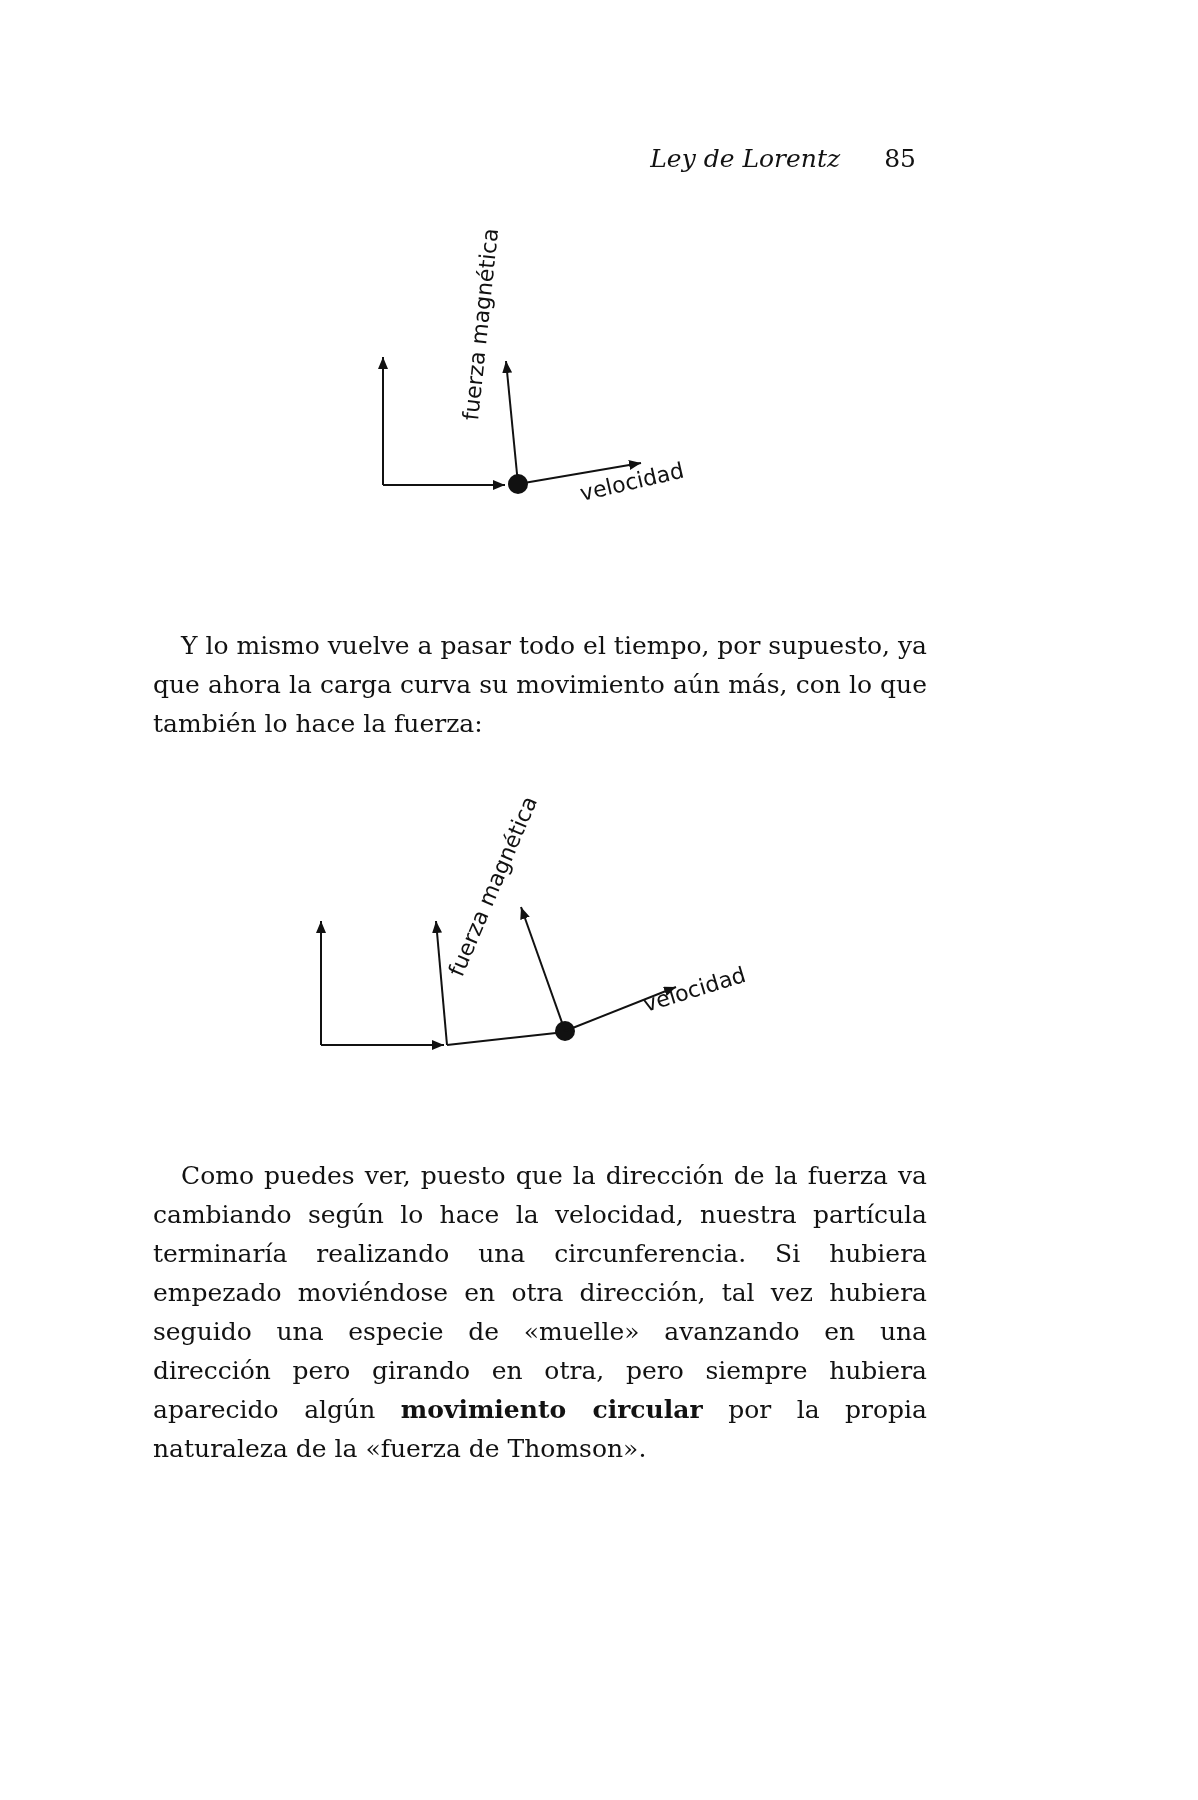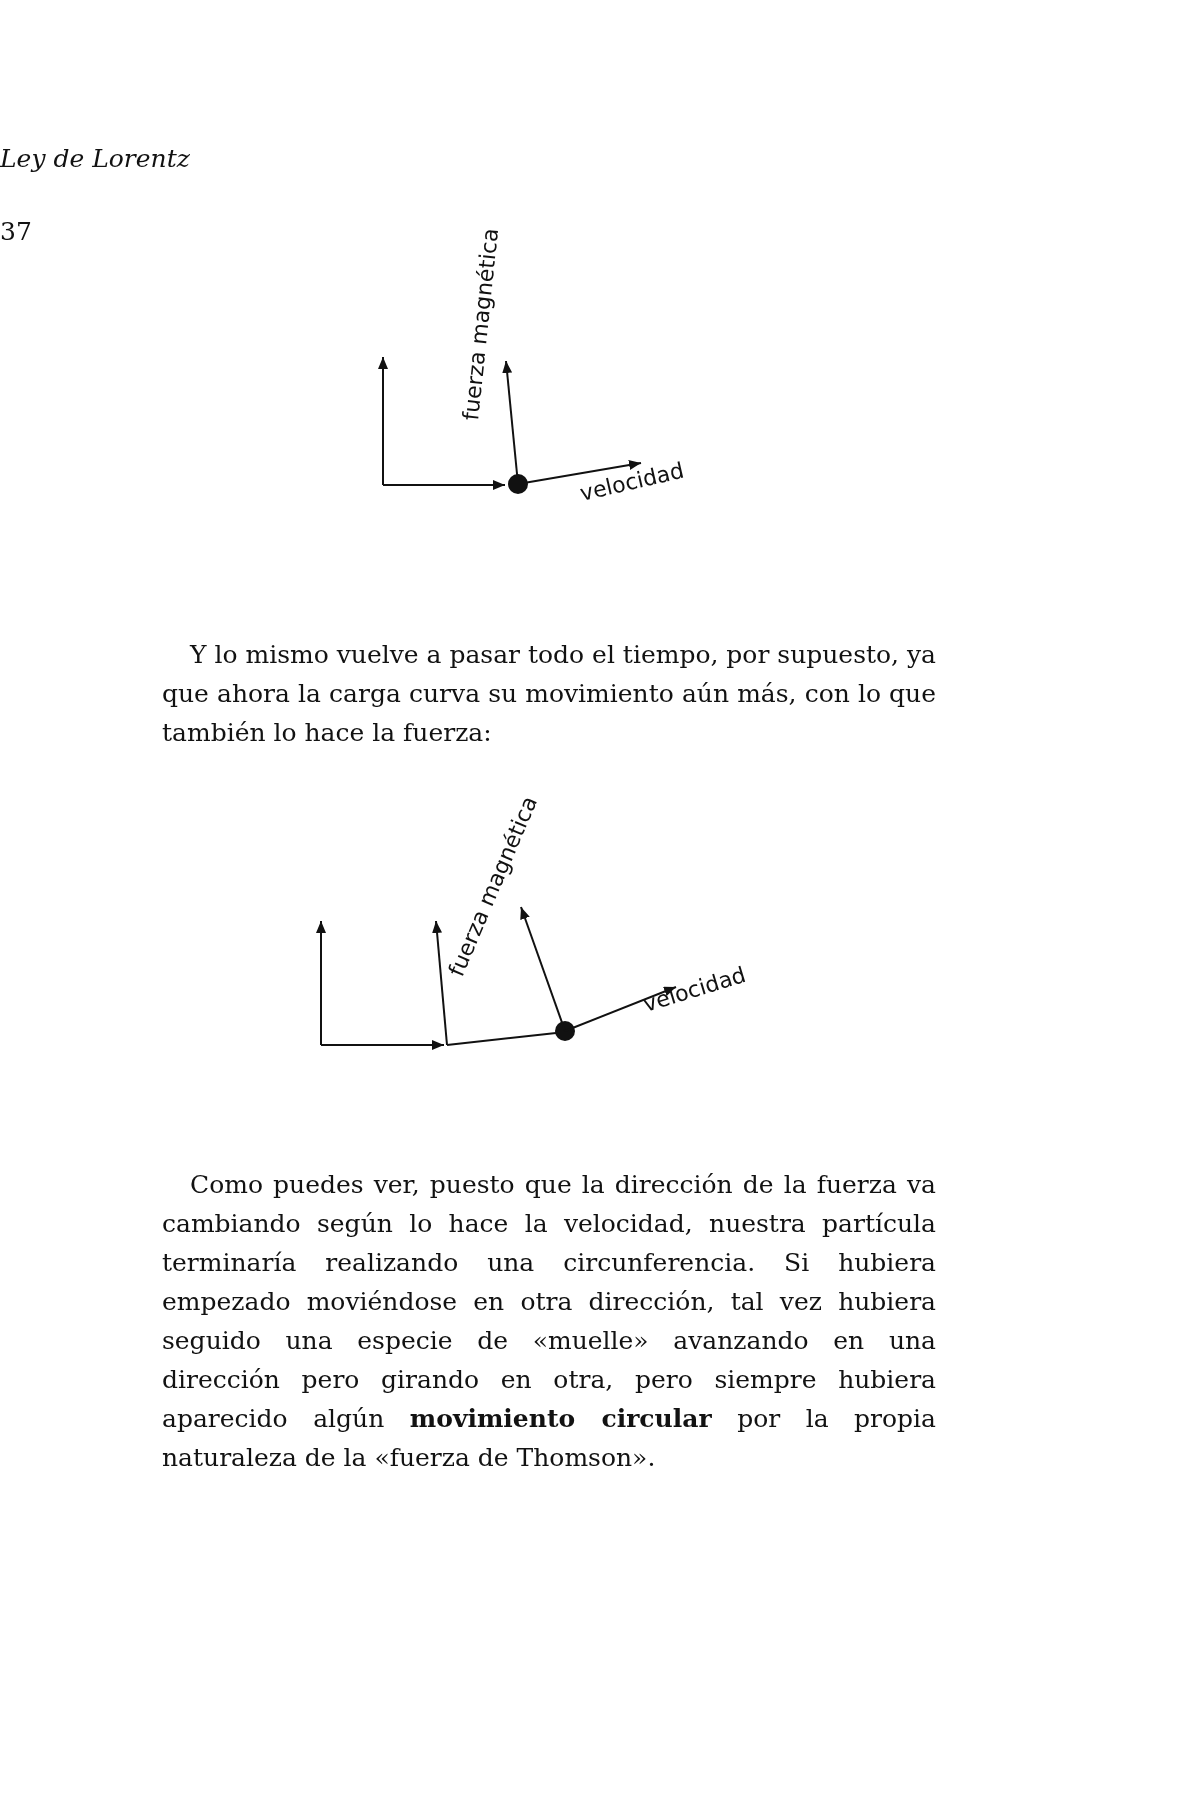--- a/index.html
+++ b/index.html
@@ -15,29 +15,28 @@
   .running-header {
     position: absolute;
     top: 144px;
     left: 0;
     right: 282px;
     display: flex;
     justify-content: flex-end;
     align-items: baseline;
     gap: 44px;
     font-size: 25px;
-    flex-direction: column;
   }
   .chapter-title { font-style: italic; }
   .page-number { font-style: normal; }
   .para {
     position: absolute;
     left: 145px;
     width: 774px;
-    margin: 17px;
+    margin: 8px;
     font-size: 25px;
     line-height: 39px;
     text-align: justify;
     text-indent: 28px;
     hyphens: auto;
     -webkit-hyphens: auto;
   }
   #para1 { top: 618px; }
   #para2 { top: 1148px; }
   .para strong { font-weight: bold; }
@@ -50,21 +49,21 @@
     fill: #111111;
   }
 </style>
 </head>
 <body>
 
 <div class="page">
 
   <div class="running-header">
     <span class="chapter-title">Ley de Lorentz</span>
-    <span class="page-number">37</span>
+    <span class="page-number">85</span>
   </div>
 
   <svg class="figure" style="left:360px; top:215px;" width="360" height="300" viewBox="0 0 360 300">
     <defs>
       <marker id="ah1" markerWidth="14" markerHeight="12" refX="12" refY="5" orient="auto" markerUnits="userSpaceOnUse">
         <path d="M0,0 L12,5 L0,10 Z" fill="#111111"></path>
       </marker>
     </defs>
     <line x1="23" y1="270" x2="23" y2="142" marker-end="url(#ah1)"></line>
     <line x1="23" y1="270" x2="145" y2="270" marker-end="url(#ah1)"></line>

